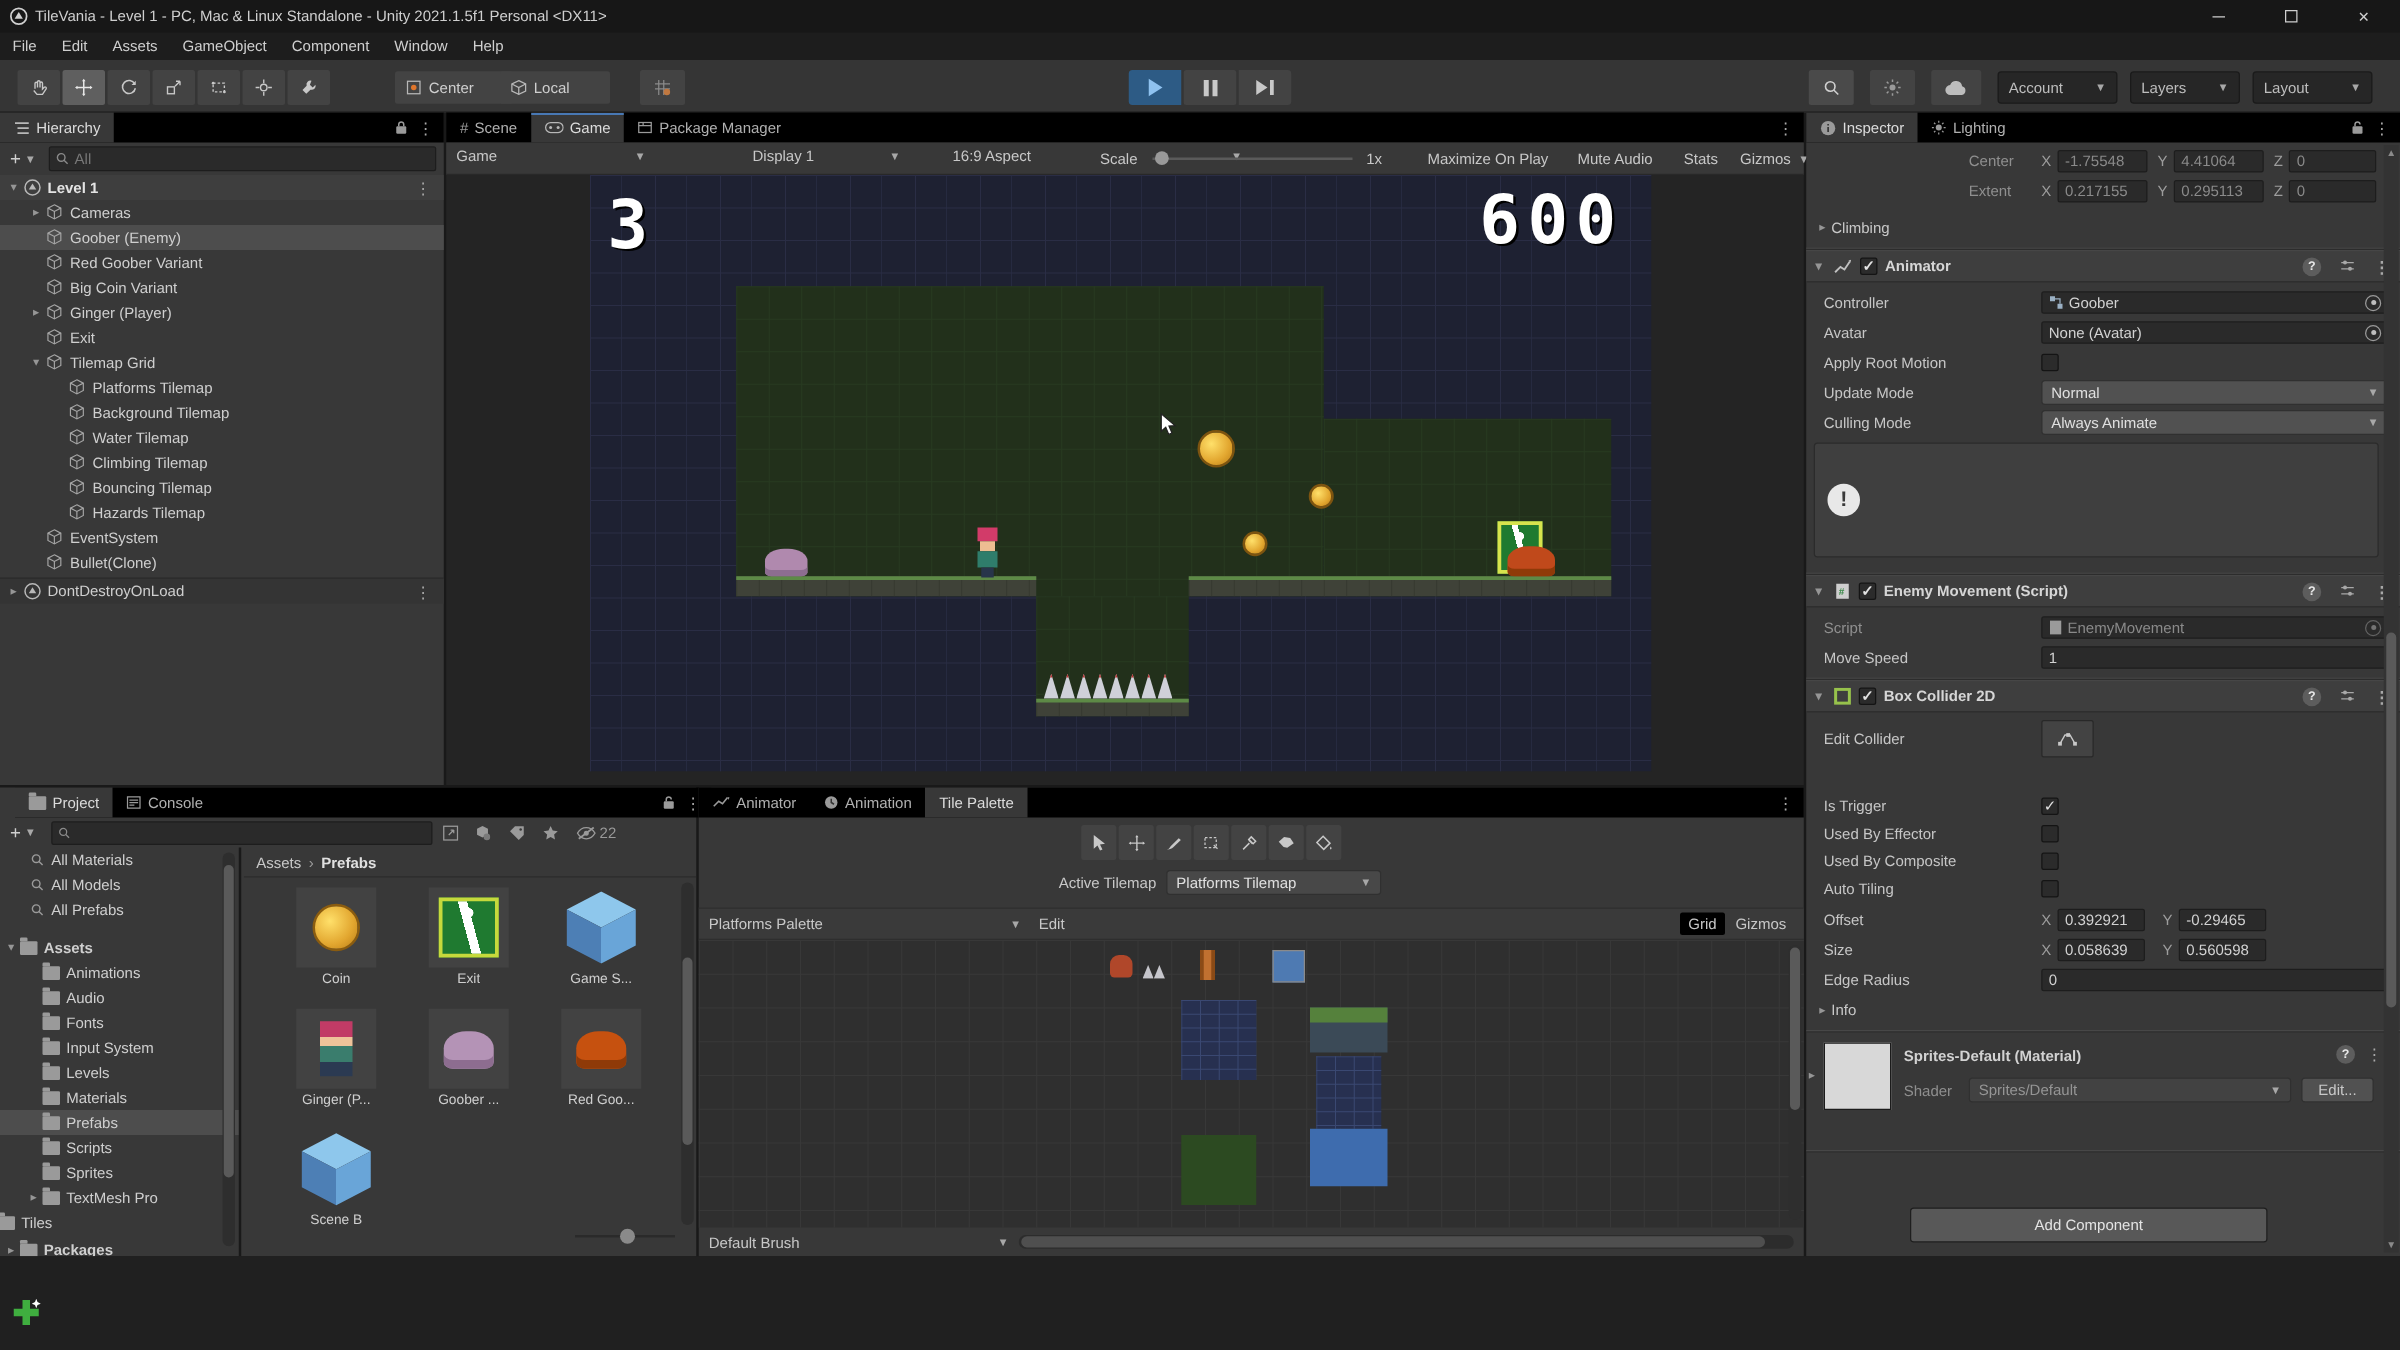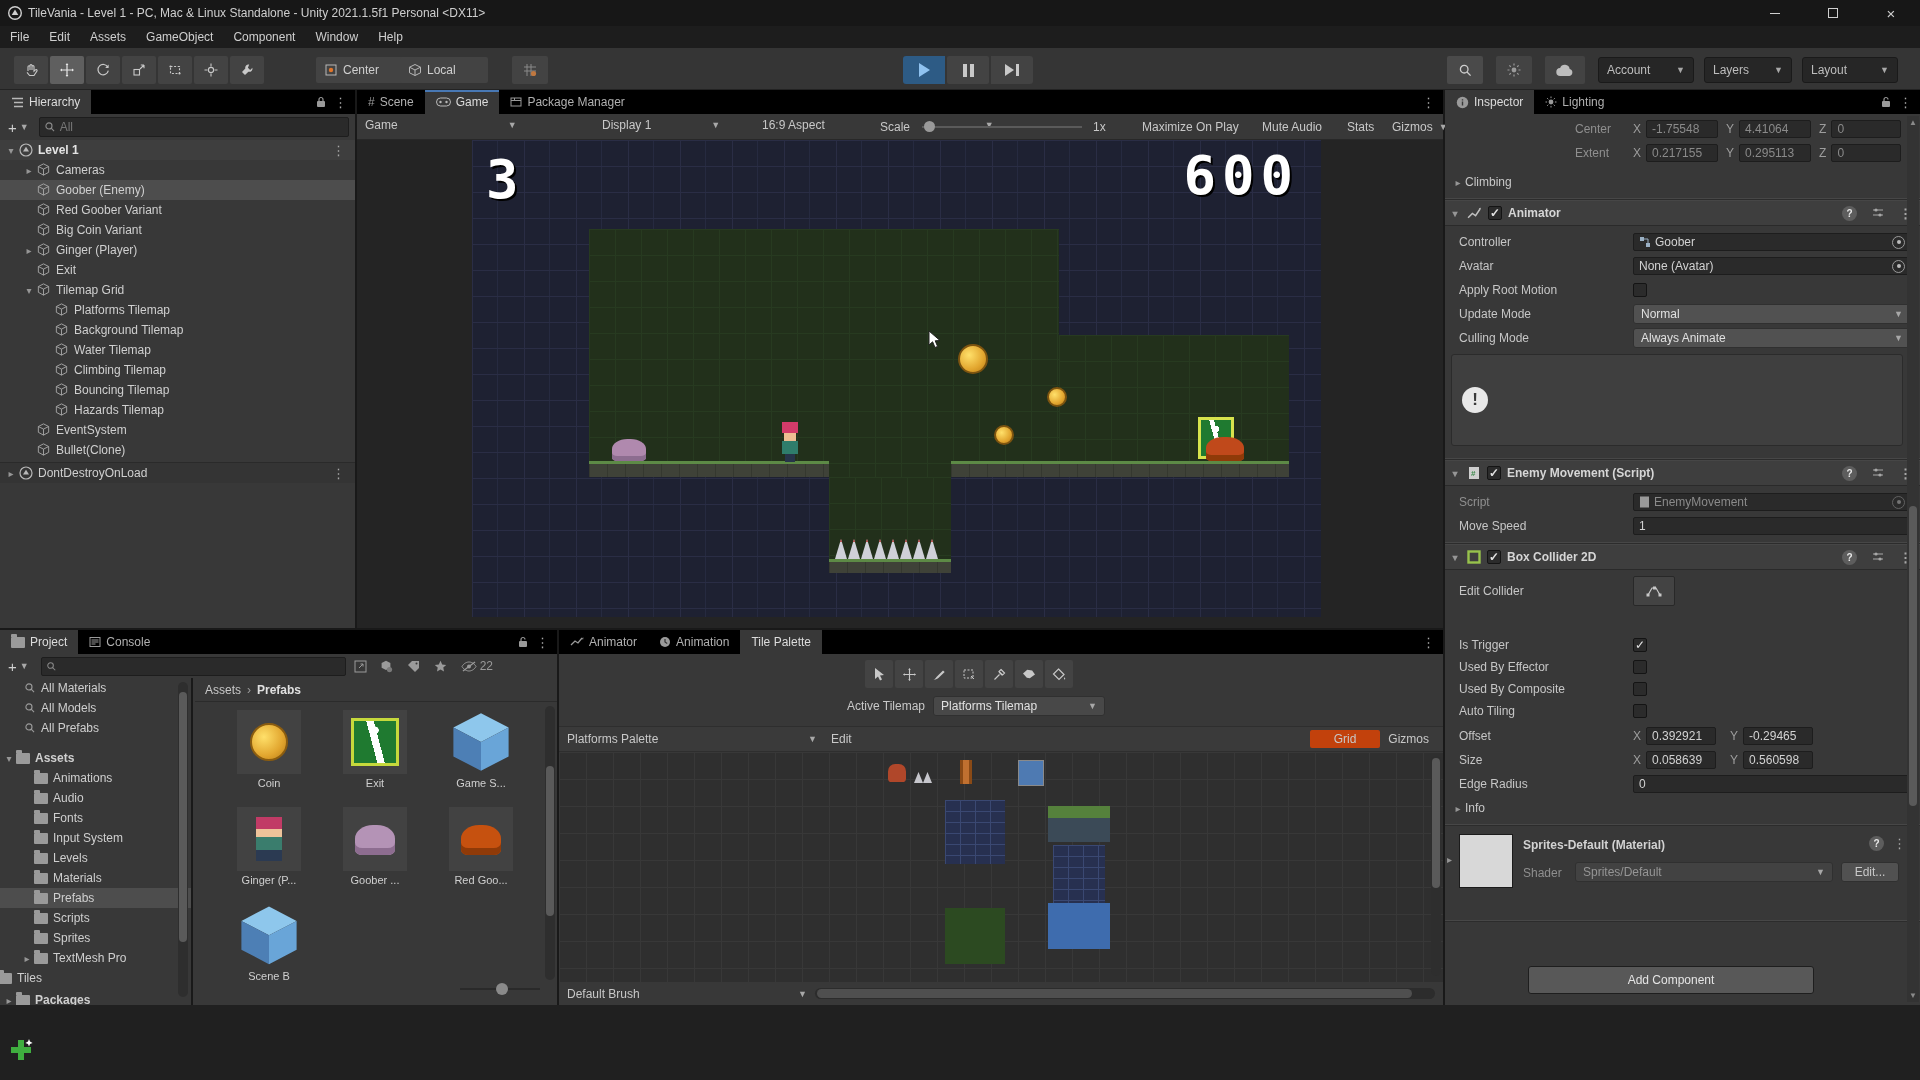--- a/index.html
+++ b/index.html
@@ -567,21 +567,21 @@
   <div class="hud" style="right:22px;top:4px">600</div>
 
   <div class="abs" style="left:455px;top:190px">
     <svg width="16" height="20" viewBox="0 0 16 20">
         <path d="M2 1 L2 15 L5.6 11.8 L8 17.5 L10.6 16.4 L8.2 10.8 L13 10.5 Z" fill="#fff" stroke="#222" stroke-width="1"></path>
       </svg>
   </div>
 </div>
 
 <div class="panel" style="left:0;top:630px;width:557px;height:375px">
-  <div class="tabbar" style="left:0;top:0;width:557px;height:24px">
+  <div class="tabbar" style="left:12px;top:0;width:557px;height:24px">
     <div class="tab on">
       <span class="folder" style="margin-right:0"></span>
       <span>Project</span>
     </div>
     <div class="tab">
       <svg width="12" height="12" viewBox="0 0 12 12">
           <rect x="1" y="1.5" width="10" height="9" fill="none" stroke="#9a9a9a"></rect>
           <path d="M2.5 4h7M2.5 6h7M2.5 8h4" stroke="#9a9a9a"></path>
         </svg>
       <span>Console</span>
@@ -852,21 +852,21 @@
   </div>
 
   <div class="abs" style="left:0;top:96px;width:884px;height:26px;background:#3a3a3a;border-top:1px solid #2e2e2e;border-bottom:1px solid #2e2e2e;box-sizing:border-box;display:flex;align-items:center">
     <div style="display:flex;align-items:center;width:250px;margin-left:8px">
       <span>Platforms Palette</span>
       <span style="flex:1"></span>
         <span class="caret">▼</span>
     </div>
     <span style="margin-left:14px">Edit</span>
     <span style="flex:1"></span>
-    <span style="background:#c2410c;border-radius:2px;padding:2px 24px">Grid</span>
+    <span style="background:#000000;border-radius:2px;padding:2px 7px">Grid</span>
     <span style="padding:2px 8px;margin-right:6px">Gizmos</span>
   </div>
 
   <div class="abs" style="left:0;top:352px;width:884px;height:23px;display:flex;align-items:center">
     <div style="display:flex;align-items:center;width:240px;margin-left:8px">
       <span>Default Brush</span>
       <span style="flex:1"></span>
         <span class="caret">▼</span>
     </div>
     <div style="flex:1;height:11px;background:#2c2c2c;border-radius:6px;margin:0 8px;position:relative">

